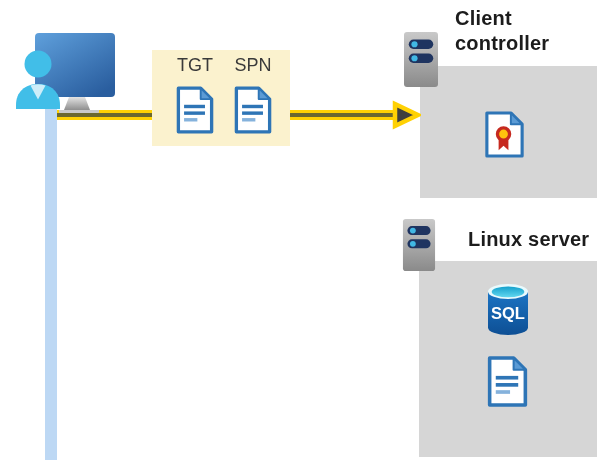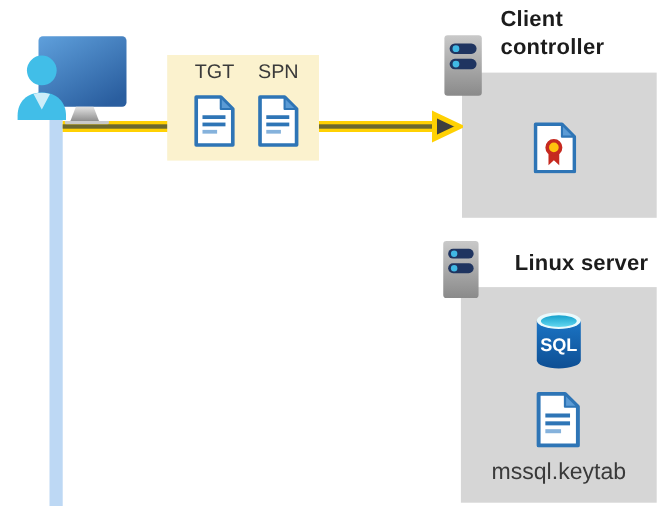--- a/index.html
+++ b/index.html
@@ -164,15 +164,14 @@
   <svg class="abs sql-icon" viewBox="0 0 44 55">
     <path d="M2 9.5 V45.5 A 20 7.5 0 0 0 42 45.5 V9.5 Z" fill="url(#grad-sql-body)"></path>
     <ellipse cx="22" cy="9.5" rx="20" ry="7.5" fill="#e9fafd"></ellipse>
     <ellipse cx="22" cy="9.9" rx="16.3" ry="5.4" fill="url(#grad-sql-top)"></ellipse>
     <text x="22" y="37" text-anchor="middle" font-size="16.5" font-weight="bold" fill="#ffffff" font-family="Liberation Sans, sans-serif">SQL</text>
   </svg>
 
   <svg class="abs keytab-doc-icon">
     <use href="#icon-doc" width="41" height="51"></use>
   </svg>
-  <div class="abs plain-label keytab-label">mssql.keytab</div>
 
 </div>
 
 </body></html>

